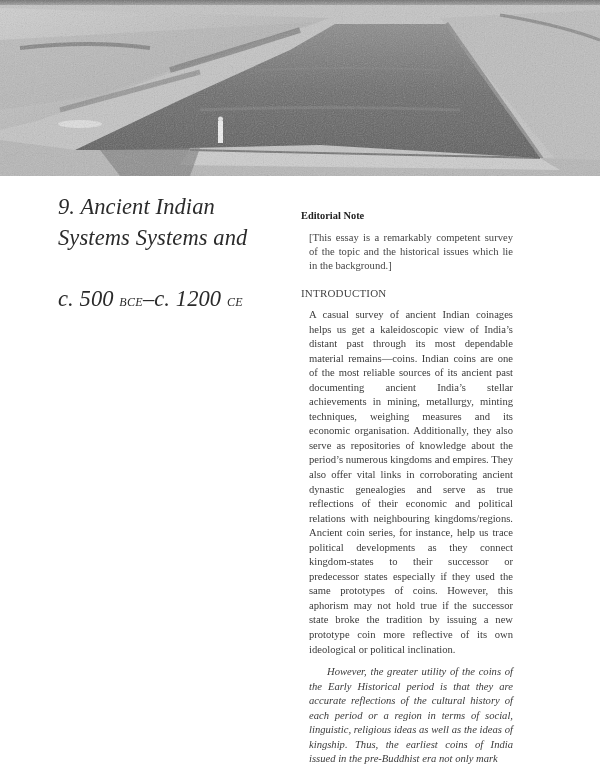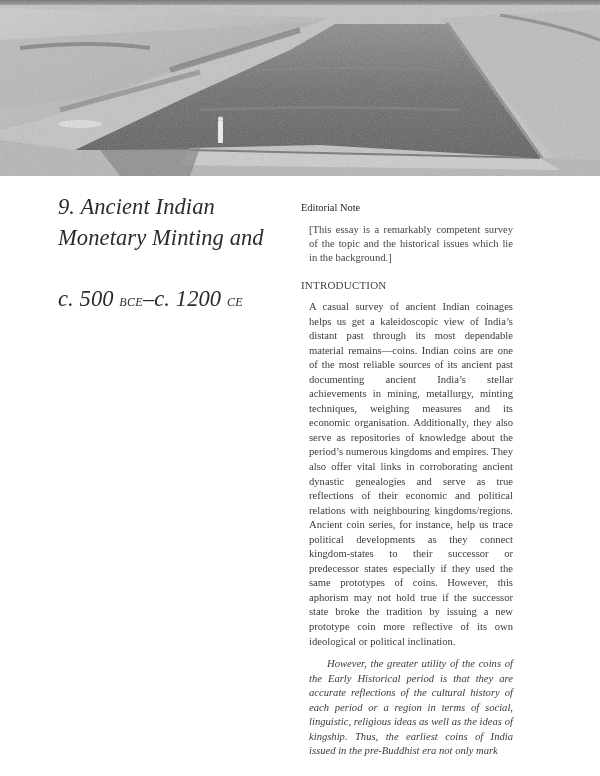--- a/index.html
+++ b/index.html
@@ -49,24 +49,24 @@
     .text-col {
       position: absolute;
       left: 301px;
       top: 193px;
       width: 220px;
       font-size: 10.6px;
       line-height: 14.55px;
       color: #3a3a3a;
     }
     .editorial-heading {
-      font-weight: normal;
+      font-weight: bold;
       font-size: 10.4px;
       color: #222;
-      margin: 8px 0 2px 0;
+      margin: 16px 0 2px 0;
       line-height: 14px;
     }
     .editorial-body {
       margin: 8px;
       text-align: justify;
       color: #444;
       line-height: 14px;
       font-family: Liberation Serif, serif;
     }
     .section-heading {
@@ -141,21 +141,21 @@
     <rect x="218" y="121" width="5" height="22" fill="#f2f2f2"></rect>
     <circle cx="220.5" cy="119" r="2.5" fill="#e8e8e8"></circle>
 
     <rect x="0" y="0" width="600" height="176" fill="#888" filter="url(#grain)"></rect>
   </svg>
 </div>
 
 <h1 class="chapter-title">
   <span>9.</span>
   <span>Ancient Indian</span><br>
-  <span>Monetary Minting and</span><br>
+  <span>Systems Systems and</span><br>
   <br>
   <span><span>c. 500 </span><span class="sc">BCE</span><span>–</span><span>c. 1200 </span><span class="sc">CE</span></span>
 </h1>
 
 <div class="text-col">
   <div class="editorial-heading">Editorial Note</div>
   <p class="editorial-body">[This essay is a remarkably competent survey of the topic and the historical issues which lie in the background.]</p>
 
   <div class="section-heading">INTRODUCTION</div>
   <p class="para">A casual survey of ancient Indian coinages helps us get a kaleidoscopic view of India’s distant past through its most dependable material remains—coins. Indian coins are one of the most reliable sources of its ancient past documenting ancient India’s stellar achievements in mining, metallurgy, minting techniques, weighing measures and its economic organisation. Additionally, they also serve as repositories of knowledge about the period’s numerous kingdoms and empires. They also offer vital links in corroborating ancient dynastic genealogies and serve as true reflections of their economic and political relations with neighbouring kingdoms/regions. Ancient coin series, for instance, help us trace political developments as they connect kingdom-states to their successor or predecessor states especially if they used the same prototypes of coins. However, this aphorism may not hold true if the successor state broke the tradition by issuing a new prototype coin more reflective of its own ideological or political inclination.</p>

